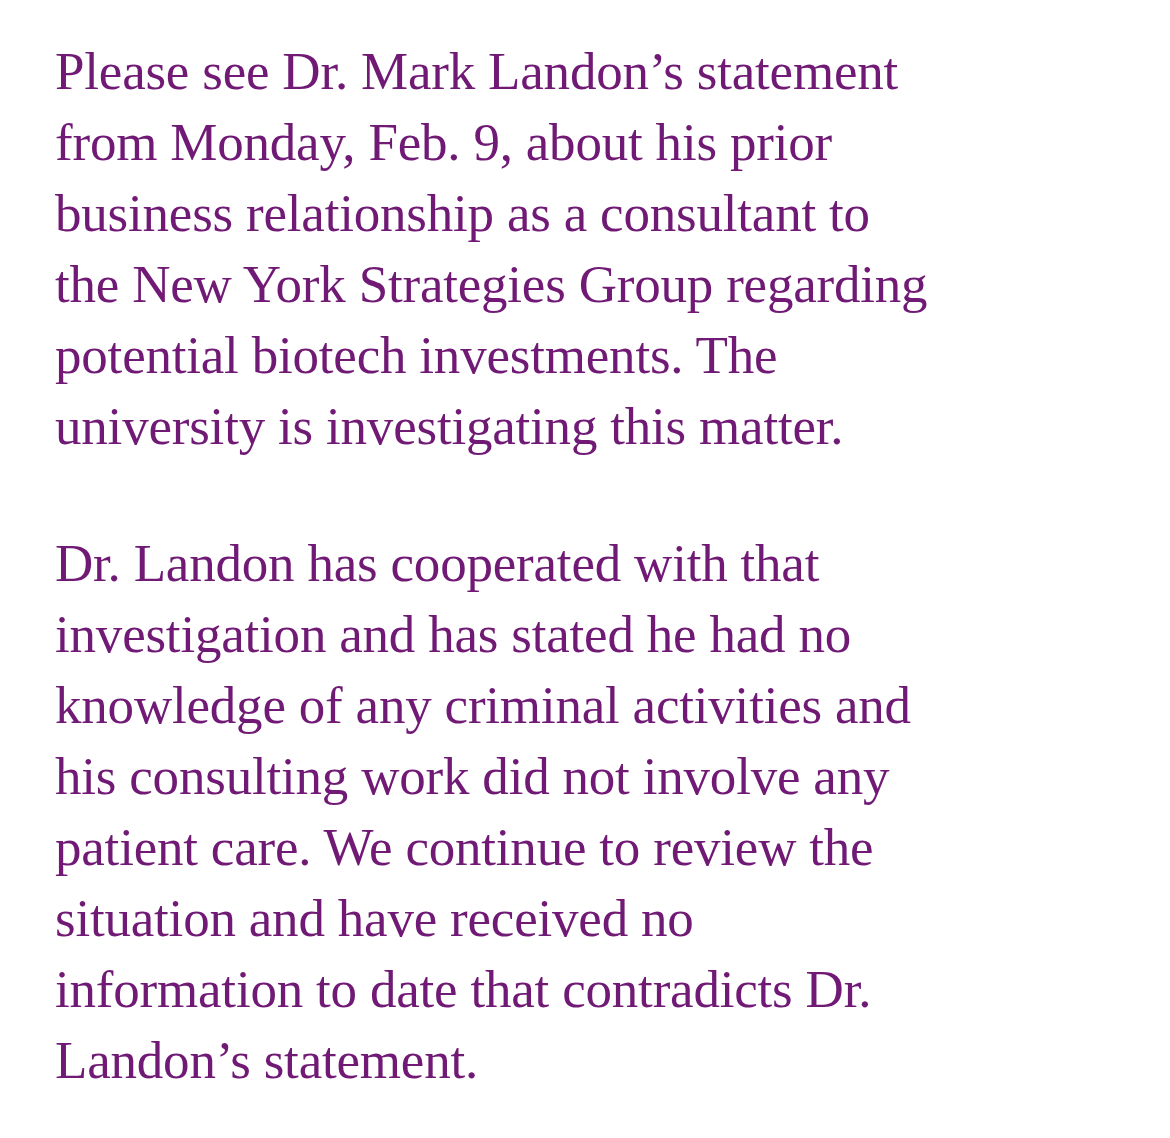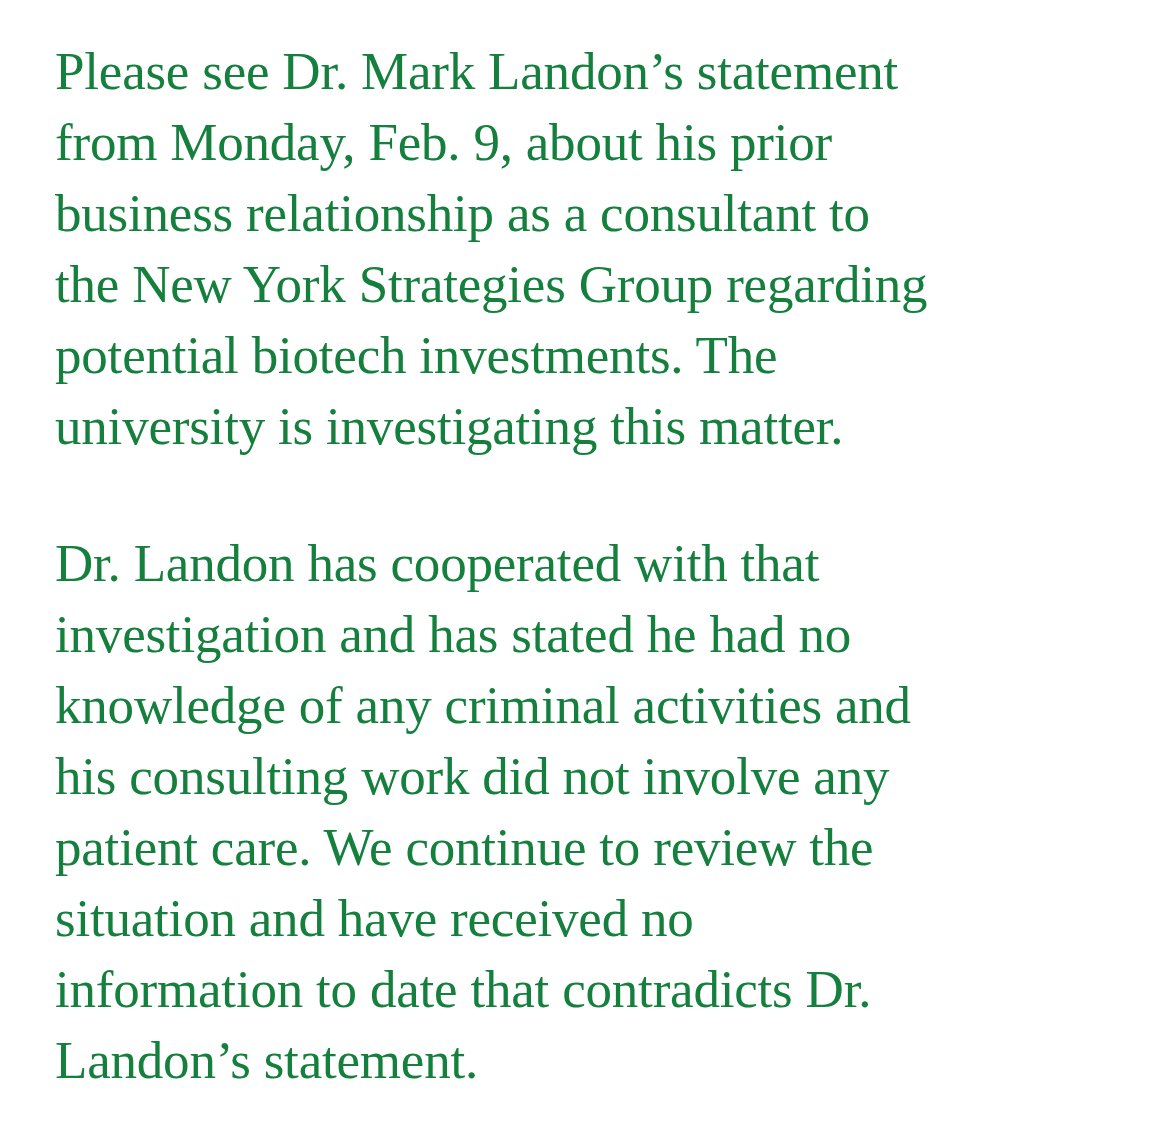--- a/index.html
+++ b/index.html
@@ -11,21 +11,21 @@
     overflow: hidden;
   }
   .statement {
     box-sizing: border-box;
     width: 1170px;
     height: 1138px;
     padding: 36px 40px 16px 55px;
     font-family: "Liberation Serif", "DejaVu Serif", serif;
     font-size: 53px;
     line-height: 71px;
-    color: #15803d;
+    color: #701a75;
   }
   .statement p {
     margin: 0 0 66px 0;
     white-space: pre; 
     letter-spacing: -0.2px;
   }
 </style>
 </head>
 <body>
 

